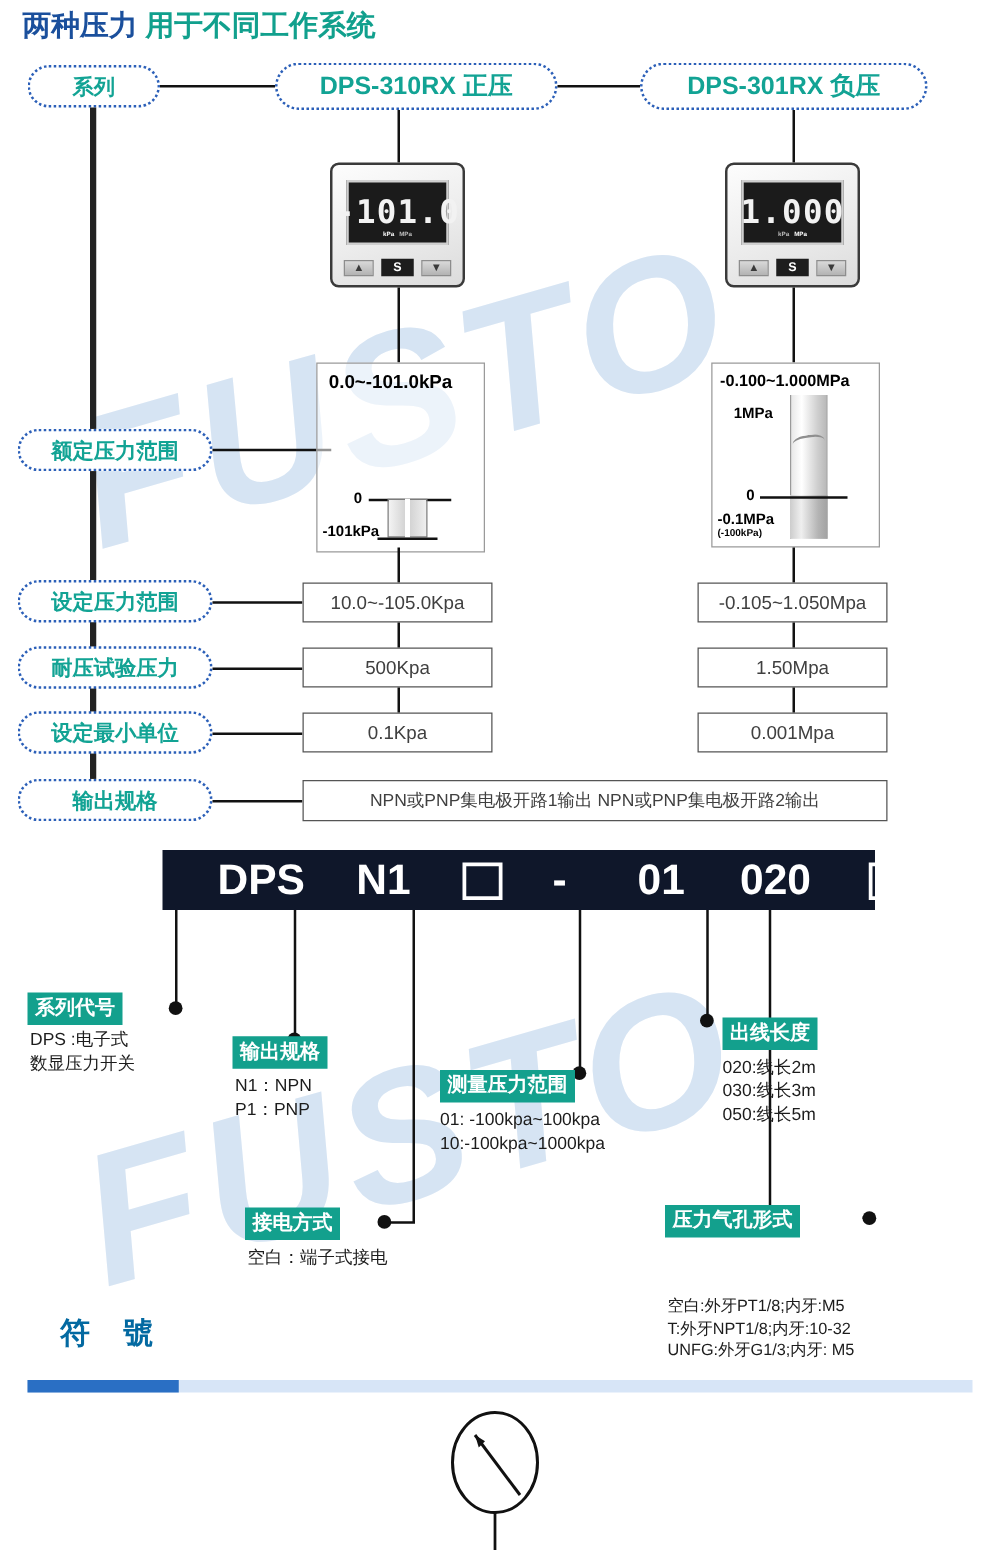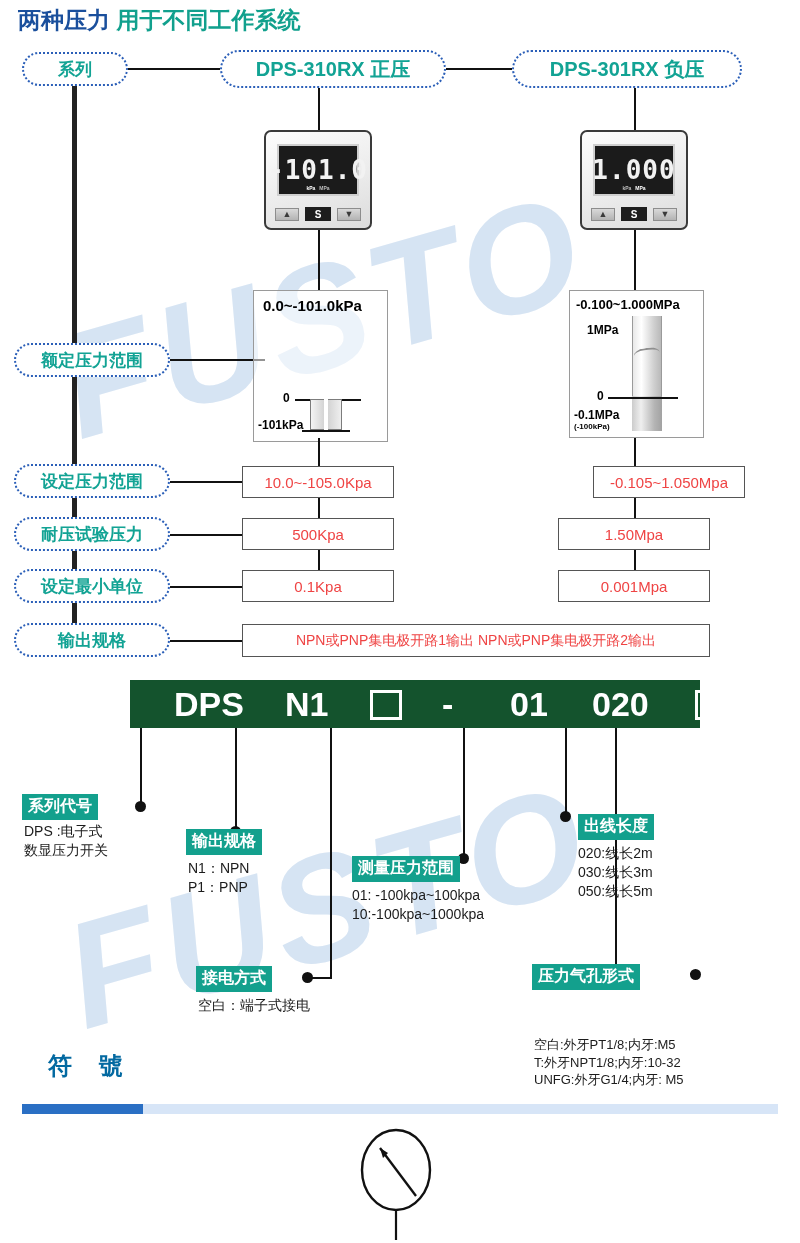--- a/index.html
+++ b/index.html
@@ -48,21 +48,21 @@
   
   .hline { position: absolute; background: #111; height: 2px; }
   .vline { position: absolute; background: #111; width: 2px; }
   .vline-thick { position: absolute; background: #222; width: 5px; }
 
   
   .vbox {
     position: absolute;
     border: 1px solid #555;
     background: #fff;
-    color: #ef4444;
+    color: #404040;
     display: flex; align-items: center; justify-content: center;
     font-size: 15px;
     white-space: nowrap;
   }
   .vbox.bold { font-weight: 400; font-size: 14px; }
 
   
   .rangebox {
     position: absolute;
     border: 1px solid #9a9a9a;
@@ -111,21 +111,21 @@
   }
   .btn-s {
     width: 26px; height: 14px; background: #1d1d1d;
     display: flex; align-items: center; justify-content: center;
     color: #fff; font-size: 10px; font-weight: 700;
   }
 
   
   .codebar {
     position: absolute;
-    background: #14532d;
+    background: #0f172a;
     display: flex; align-items: center; padding-left: 17px;
   }
   .code-seg {
     color: #fff; font-weight: 700; font-size: 34px;
     position: absolute; text-align: center; white-space: nowrap;
   }
   .code-empty {
     position: absolute; border: 3px solid #fff; background: transparent;
   }
 
@@ -239,21 +239,21 @@
   <div style="position:absolute; left:38px; top:106px; width:70px; height:2px; background:#111;"></div>
   <div style="position:absolute; left:64px; top:57px; width:26px; height:12px; border-top:2px solid #8f8f8f; border-radius:50%/60%; transform:rotate(-8deg);"></div>
 </div>
 
 <div class="vline" style="left:318px; top:438px; height:36px;"></div>
 <div class="vline" style="left:634px; top:438px; height:36px;"></div>
 
 <div class="pill" style="left:14px; top:464px; width:156px; height:34px; font-size:17px;">设定压力范围</div>
 <div class="hline" style="left:170px; top:481px; width:72px;"></div>
 <div class="vbox" style="left:242px; top:466px; width:152px; height:32px;">10.0~-105.0Kpa</div>
-<div class="vbox" style="left:558px; top:466px; width:152px; height:32px;margin-left:35px;">-0.105~1.050Mpa</div>
+<div class="vbox" style="left:558px; top:466px; width:152px; height:32px;">-0.105~1.050Mpa</div>
 
 <div class="pill" style="left:14px; top:517px; width:156px; height:34px; font-size:17px;">耐压试验压力</div>
 <div class="hline" style="left:170px; top:534px; width:72px;"></div>
 <div class="vbox" style="left:242px; top:518px; width:152px; height:32px;">500Kpa</div>
 <div class="vbox" style="left:558px; top:518px; width:152px; height:32px;">1.50Mpa</div>
 
 <div class="pill" style="left:14px; top:569px; width:156px; height:34px; font-size:17px;">设定最小单位</div>
 <div class="hline" style="left:170px; top:586px; width:72px;"></div>
 <div class="vbox" style="left:242px; top:570px; width:152px; height:32px;">0.1Kpa</div>
 <div class="vbox" style="left:558px; top:570px; width:152px; height:32px;">0.001Mpa</div>
@@ -320,21 +320,21 @@
 <div class="tag" style="left:196px; top:966px;">接电方式</div>
 <div class="note" style="left:198px; top:996px;">
   <div>空白：端子式接电</div>
 </div>
 
 <div class="dot" style="left:690px; top:969px;"></div>
 <div class="tag" style="left:532px; top:964px;">压力气孔形式</div>
 <div class="note" style="left:534px; top:1036px; font-size:13px;">
   <div>空白:外牙PT1/8;内牙:M5</div>
   <div>T:外牙NPT1/8;内牙:10-32</div>
-  <div>UNFG:外牙G1/4;内牙: M5</div>
+  <div>UNFG:外牙G1/3;内牙: M5</div>
 </div>
 
 <div class="hline" style="left:690px; top:973px; width:1px;"></div>
 
 <div class="fh" style="left:48px; top:1050px;">符  號</div>
 <div class="bar-track" style="left:22px; top:1104px; width:756px;">
   <div class="bar-fill" style="width:16%;"></div>
 </div>
 
 <svg style="position:absolute; left:350px; top:1120px;" width="100" height="120" viewBox="0 0 100 120">

